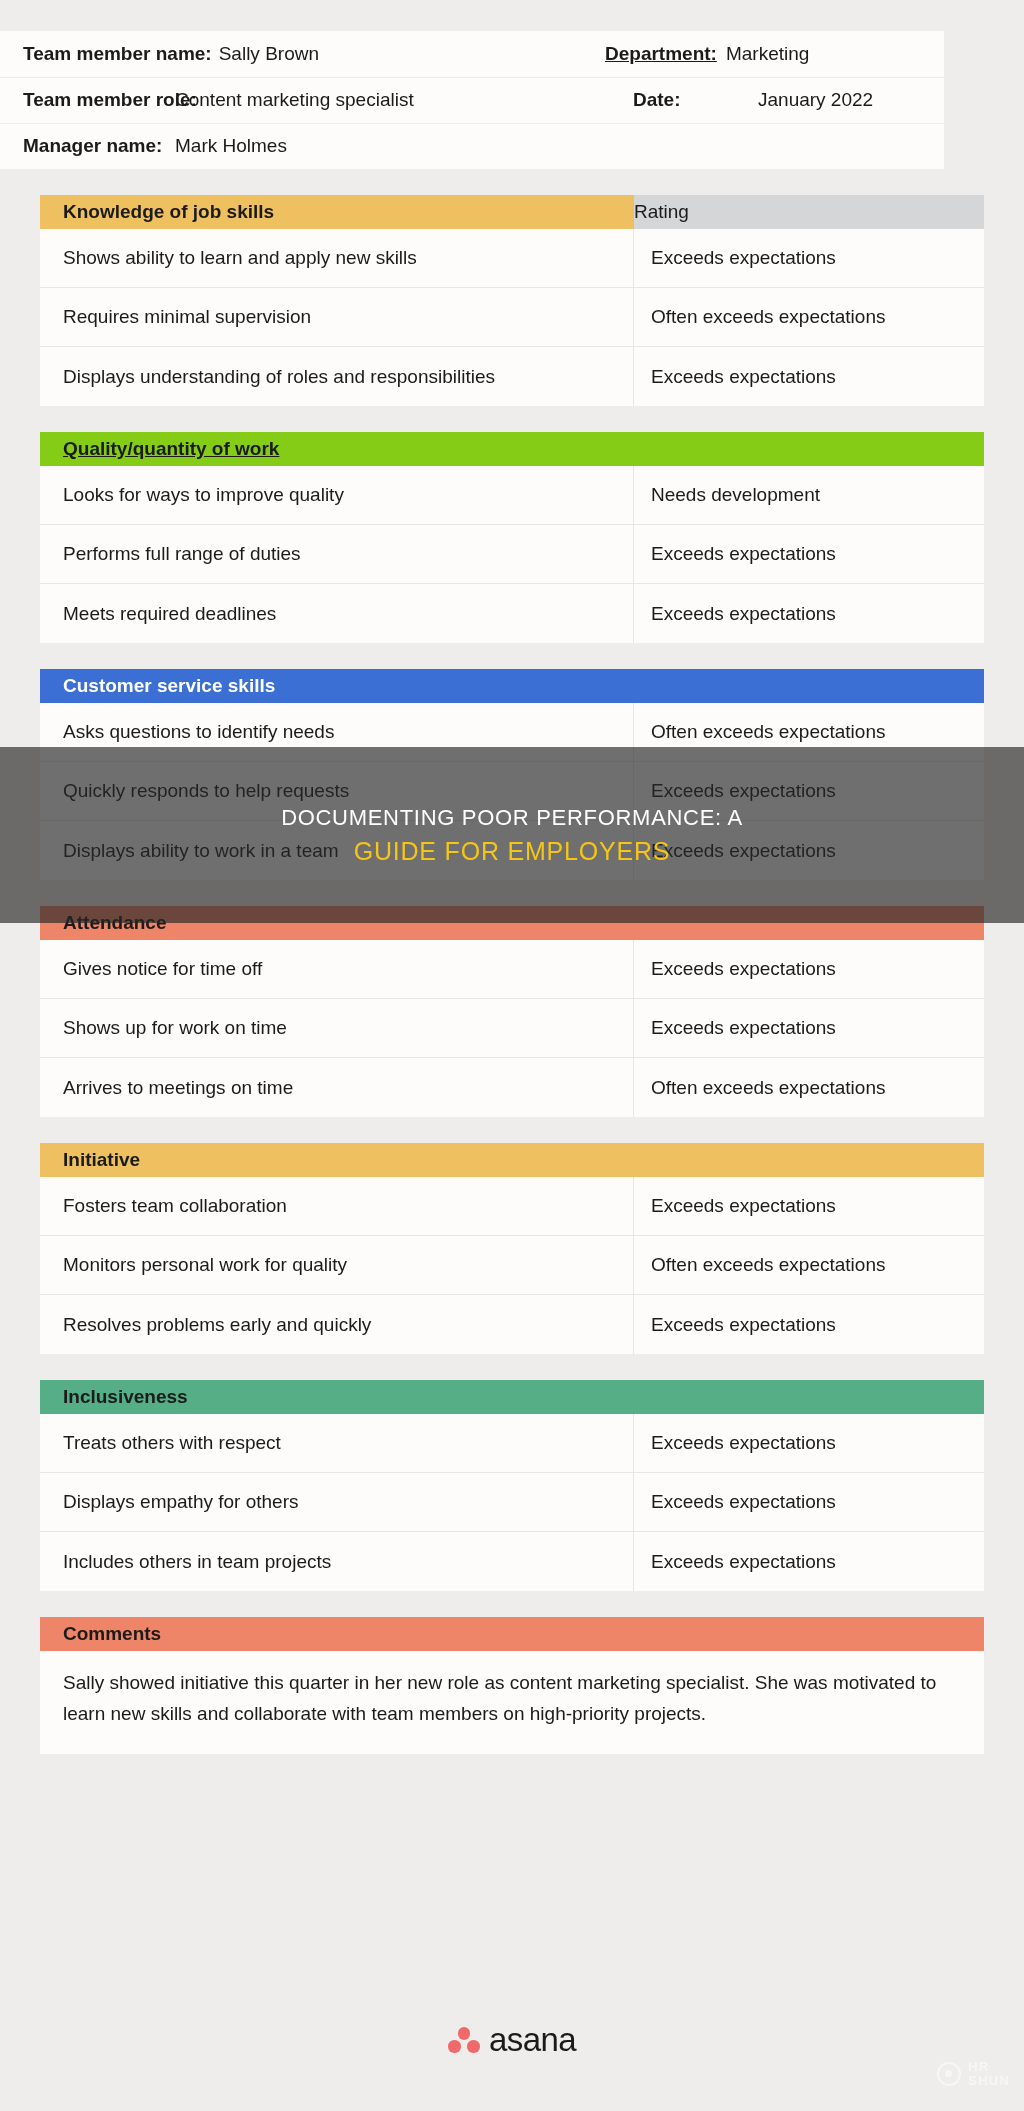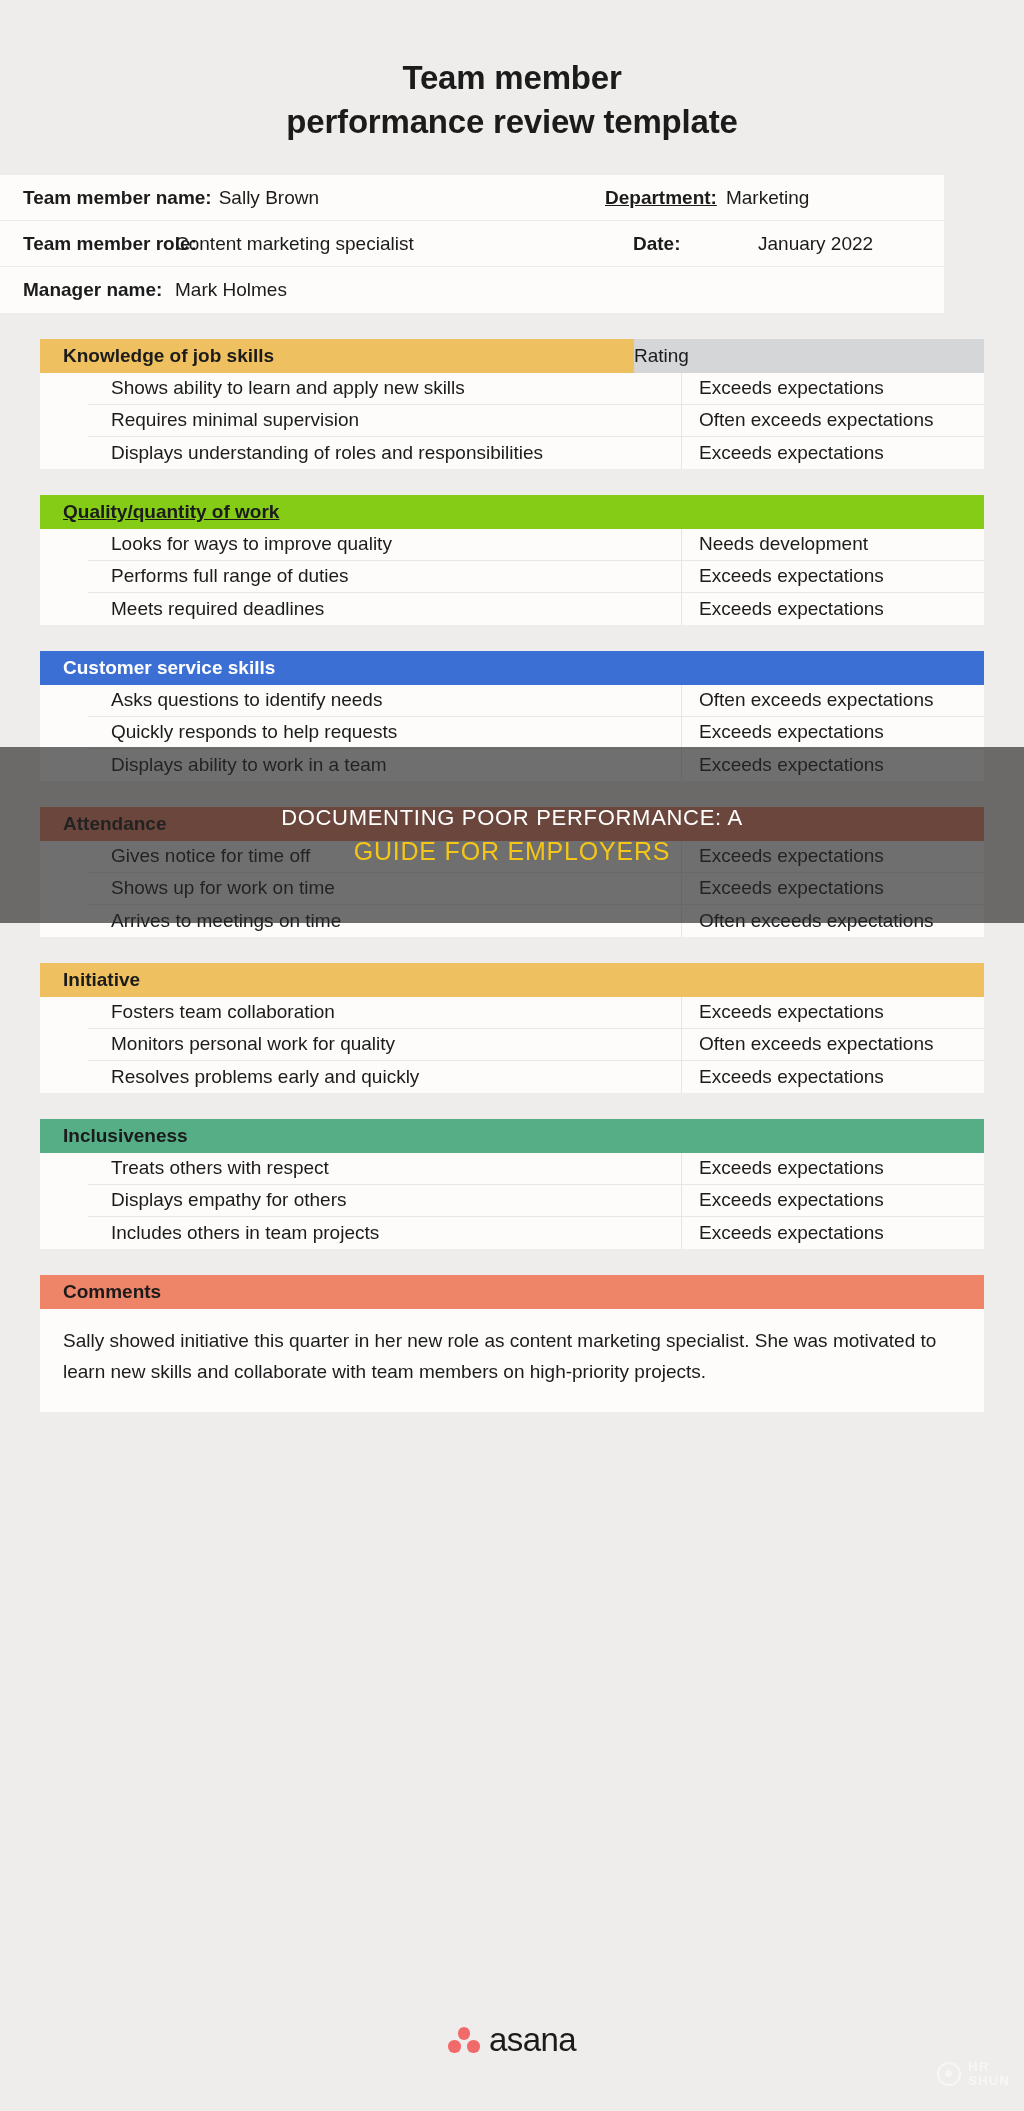--- a/index.html
+++ b/index.html
@@ -89,23 +89,22 @@
     align-items: center;
     font-size: 19px;
     font-weight: normal;
     color: #1B1B1B;
   }
   .section-head.full .section-head-title { flex: 1 1 auto; }
 
   .rows { background: #FDFCFB; }
   .row {
     display: flex;
-    height: 32px;
+    height: 59px;
     border-bottom: 1px solid #E8E6E4;
-    margin-left: 48px;
   }
   .row:last-child { border-bottom: none; }
   .row-crit {
     flex: 0 0 594px;
     display: flex;
     align-items: center;
     padding-left: 23px;
     font-size: 19px;
     color: #1B1B1B;
     border-right: 1px solid #E8E6E4;
@@ -220,24 +219,20 @@
     color: #F5C518;
     letter-spacing: 0.8px;
     text-align: center;
   }
 </style>
 </head>
 <body>
 
 <div class="page">
 
-  <div class="title-block">
-    <div class="title-line">Team member</div>
-    <div class="title-line">performance review template</div>
-  </div>
 
   <table class="info-table">
     <tbody>
         <tr>
       <td class="col-left">
         <div class="info-cell-inner">
           <span class="lbl c-name-lbl">Team member name:</span>
           <span class="val c-name-val">Sally Brown</span>
         </div>
       </td>

